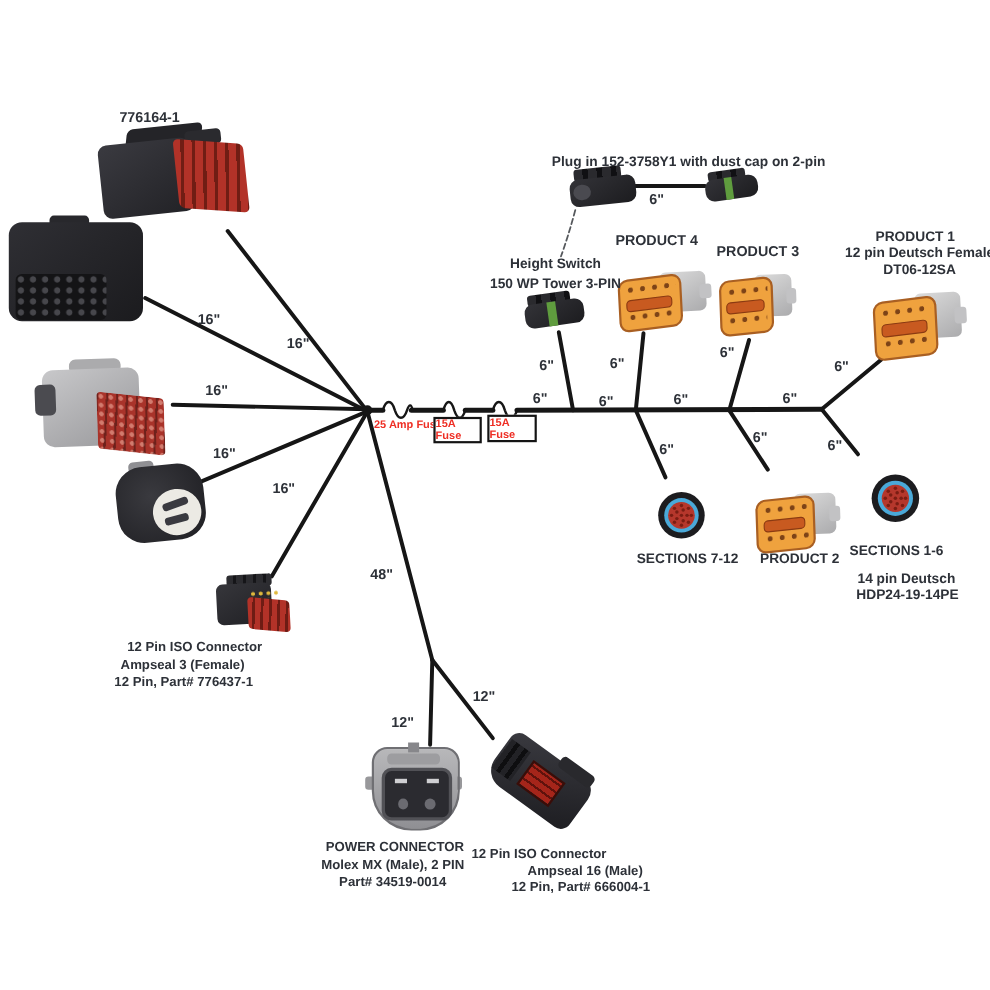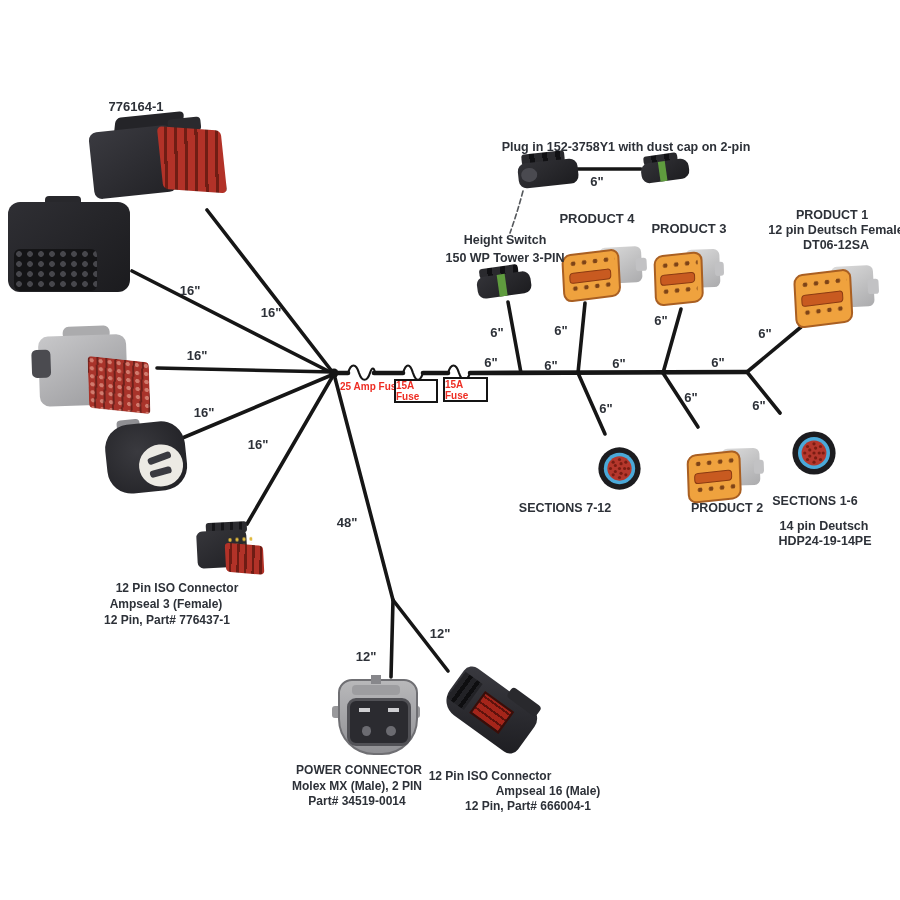--- a/index.html
+++ b/index.html
@@ -293,33 +293,33 @@
 
   <div class="lbl t13" style="left:136px;top:106px;">776164-1</div>
   <div class="lbl t12" style="left:626px;top:147px;">Plug in 152-3758Y1 with dust cap on 2-pin</div>
   <div class="lbl t12" style="left:505px;top:240px;">Height Switch</div>
   <div class="lbl t12" style="left:505px;top:258px;">150 WP Tower 3-PIN</div>
   <div class="lbl t13" style="left:597px;top:218px;">PRODUCT 4</div>
   <div class="lbl t13" style="left:689px;top:228px;">PRODUCT 3</div>
   <div class="lbl t12" style="left:832px;top:215px;">PRODUCT 1</div>
   <div class="lbl t12" style="left:836px;top:230px;">12 pin Deutsch Female</div>
   <div class="lbl t12" style="left:836px;top:245px;">DT06-12SA</div>
-  <div class="lbl t12" style="left:565px;top:508px;">SECTIONS 7-12</div>
+  <div class="lbl t12" style="left:625px;top:508px;">SECTIONS 7-12</div>
   <div class="lbl t12" style="left:727px;top:508px;">PRODUCT 2</div>
   <div class="lbl t12" style="left:815px;top:501px;">SECTIONS 1-6</div>
   <div class="lbl t12" style="left:824px;top:526px;">14 pin Deutsch</div>
   <div class="lbl t12" style="left:825px;top:541px;">HDP24-19-14PE</div>
   <div class="lbl t11" style="left:177px;top:588px;">12 Pin ISO Connector</div>
   <div class="lbl t11" style="left:166px;top:604px;">Ampseal 3 (Female)</div>
   <div class="lbl t11" style="left:167px;top:620px;">12 Pin, Part# 776437-1</div>
   <div class="lbl t11" style="left:359px;top:770px;">POWER CONNECTOR</div>
   <div class="lbl t11" style="left:357px;top:786px;">Molex MX (Male), 2 PIN</div>
   <div class="lbl t11" style="left:357px;top:801px;">Part# 34519-0014</div>
   <div class="lbl t11" style="left:490px;top:776px;">12 Pin ISO Connector</div>
-  <div class="lbl t11" style="left:548px;top:791px;text-align:right;">Ampseal 16 (Male)</div>
+  <div class="lbl t11" style="left:532px;top:791px;text-align:right;">Ampseal 16 (Male)</div>
   <div class="lbl t11" style="left:528px;top:806px;">12 Pin, Part# 666004-1</div>
 
   <div class="lbl len" style="left:190px;top:290px;">16"</div>
   <div class="lbl len" style="left:271px;top:312px;">16"</div>
   <div class="lbl len" style="left:197px;top:355px;">16"</div>
   <div class="lbl len" style="left:204px;top:412px;">16"</div>
   <div class="lbl len" style="left:258px;top:444px;">16"</div>
   <div class="lbl len" style="left:347px;top:522px;">48"</div>
   <div class="lbl len" style="left:366px;top:656px;">12"</div>
   <div class="lbl len" style="left:440px;top:633px;">12"</div>

